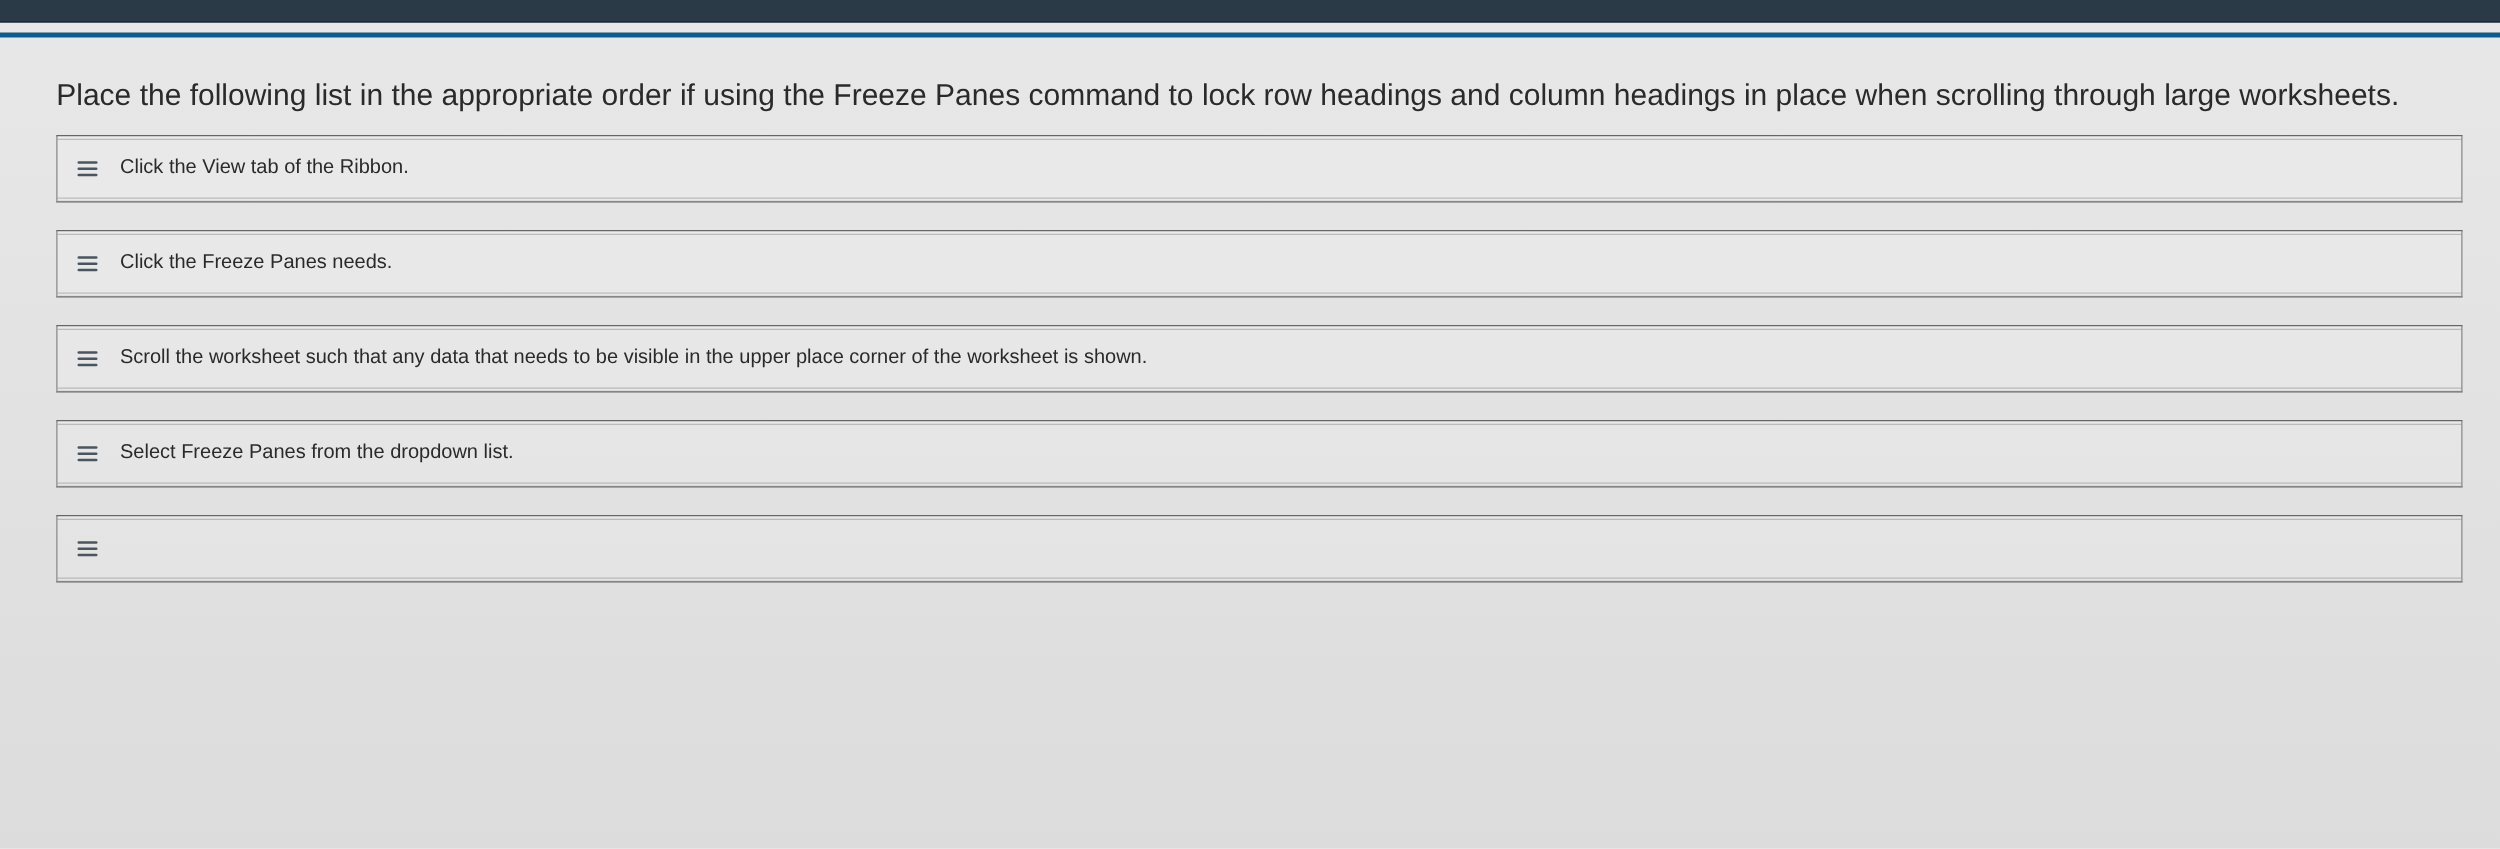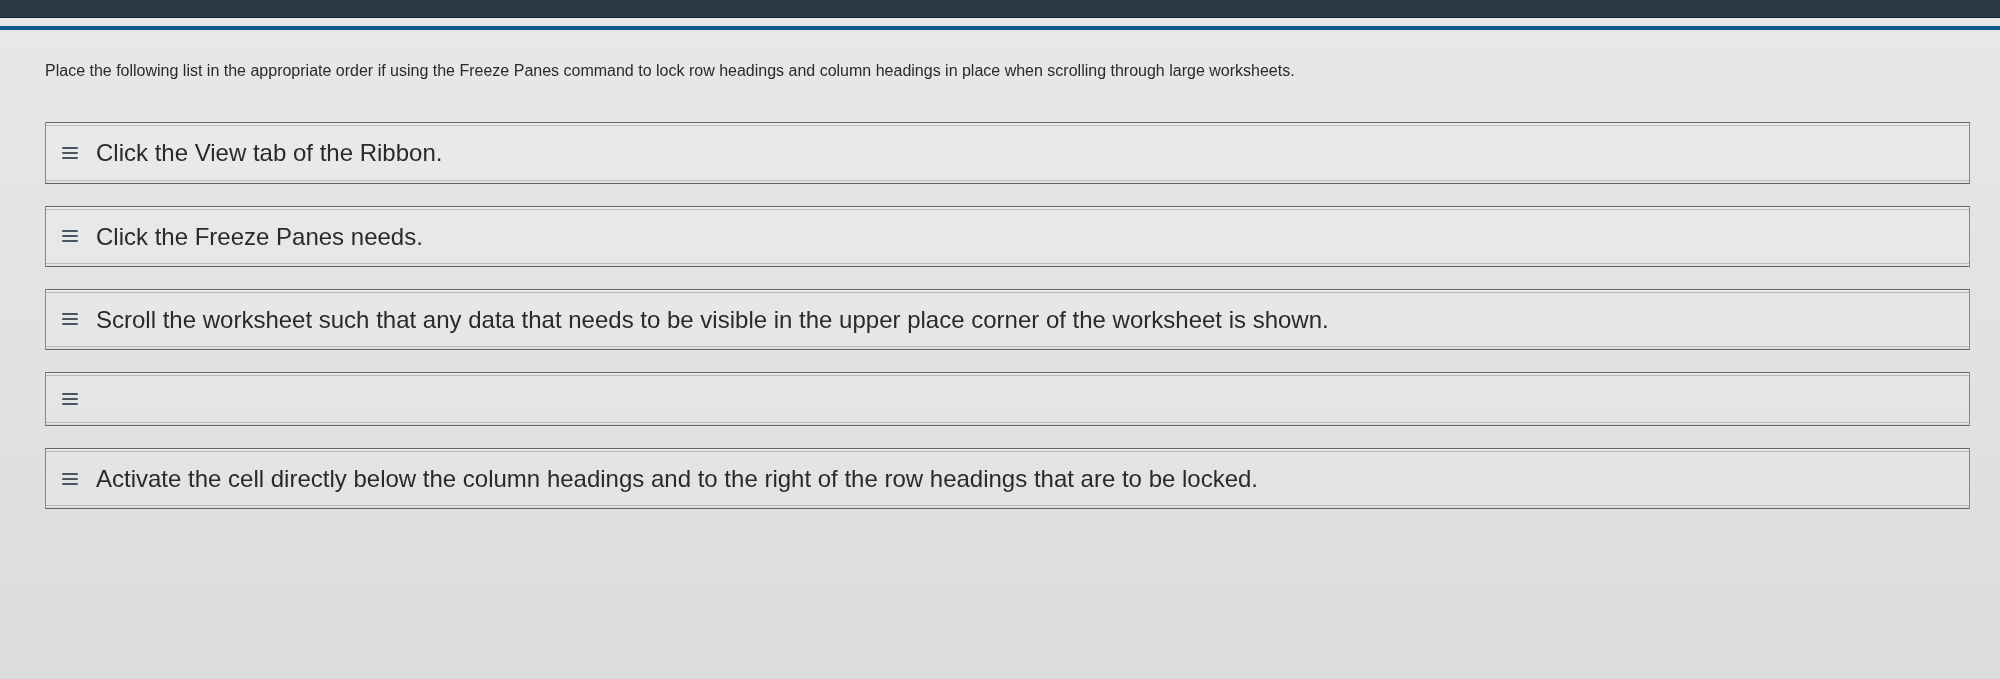--- a/index.html
+++ b/index.html
@@ -21,23 +21,23 @@
     }
     .accent-line {
       height: 4px;
       background: #0d5c8c;
       margin-top: 8px;
     }
     .content-area {
       padding: 30px 30px 30px 45px;
     }
     .question-text {
-      font-size: 16px;
+      font-size: 24px;
       color: #2a2a2a;
-      margin-bottom: 40px;
+      margin-bottom: 14px;
       line-height: 1.4;
     }
     .sortable-list {
       display: flex;
       flex-direction: column;
       gap: 22px;
     }
     .sortable-item {
       display: flex;
       align-items: center;
@@ -78,21 +78,21 @@
       width: 16px;
       flex-shrink: 0;
     }
     .drag-handle span {
       display: block;
       height: 2px;
       background: #4a5560;
       border-radius: 1px;
     }
     .item-text {
-      font-size: 24px;
+      font-size: 16px;
       color: #2a2a2a;
       line-height: 1.3;
     }
   </style>
 </head>
 <body>
 
 <div class="top-bar"></div>
 <div class="accent-line"></div>
 
@@ -127,25 +127,25 @@
       </div>
       <div class="item-text">Scroll the worksheet such that any data that needs to be visible in the upper place corner of the worksheet is shown.</div>
     </div>
 
     <div class="sortable-item">
       <div class="drag-handle">
         <span></span>
           <span></span>
           <span></span>
       </div>
+      <div class="item-text">Select Freeze Panes from the dropdown list.</div>
     </div>
 
     <div class="sortable-item">
       <div class="drag-handle">
         <span></span>
           <span></span>
           <span></span>
       </div>
-      <div class="item-text">Activate the cell directly below the column headings and to the right of the row headings that are to be locked.</div>
     </div>
 
   </div>
 </div>
 
 </body></html>

